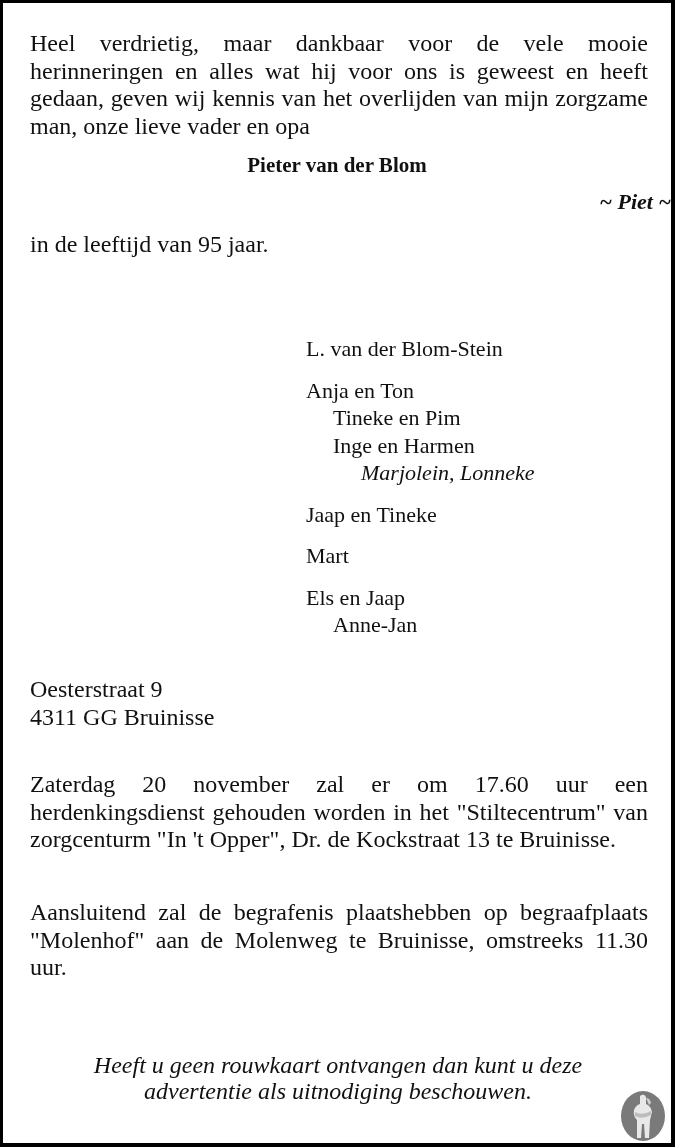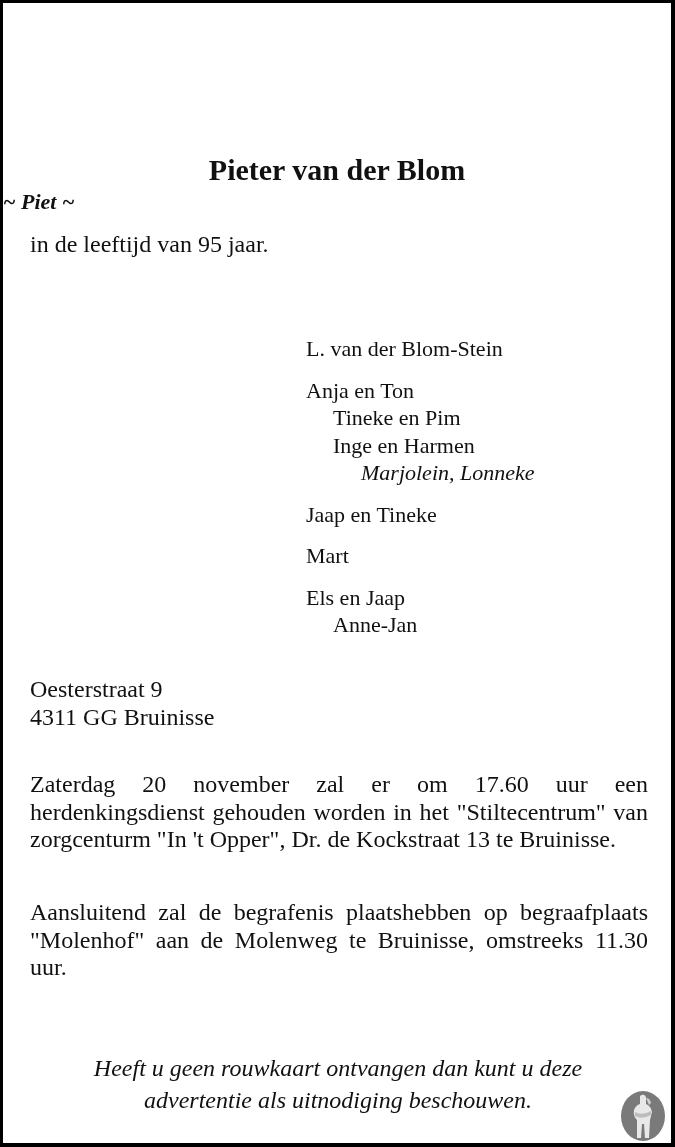--- a/index.html
+++ b/index.html
@@ -11,40 +11,41 @@
       border: 3px solid #000000;
       border-right-width: 4px;
       border-bottom-width: 4px;
       background: #ffffff;
       font-family: "Liberation Serif", "DejaVu Serif", serif;
       color: #111111;
     }
     .p { position: absolute; left: 27px; width: 618px; font-size: 24px; line-height: 27.5px; }
     .justify { text-align: justify; text-align-last: left; }
     .intro { top: 27px; word-spacing: 0px; }
-    .name { position: absolute; left: 0; width: 100%; top: 150px; text-align: center; font-weight: bold; font-size: 30px; }
-    .nick { position: absolute; left: 0; width: 100%; top: 186px; text-align: left; font-weight: bold; font-style: italic; font-size: 22px; }
+    .name { position: absolute; left: 0; width: 100%; top: 150px; text-align: center; font-weight: bold; font-size: 21px; }
+    .nick { position: absolute; left: 0; width: 100%; top: 186px; text-align: right; font-weight: bold; font-style: italic; font-size: 22px; }
     .age { top: 228px; }
     .family { position: absolute; left: 303px; top: 284px; font-size: 22px; line-height: 27.5px; margin-top: 48px; }
     .family .grp { margin-bottom: 14px; }
     .family .l1 { padding-left: 0; }
     .family .l2 { padding-left: 27px; }
     .family .l3 { padding-left: 55px; font-style: italic; }
     .addr { top: 673px; line-height: 27.5px; }
     .svc { top: 768px; }
     .burial { top: 896px; }
     .condol { top: 993px; }
-    .note { position: absolute; left: 40px; width: 590px; top: 1049px; text-align: center; font-style: italic; font-size: 24px; line-height: 32px; }
+    .note { position: absolute; left: 40px; width: 590px; top: 1049px; text-align: center; font-style: italic; font-size: 24px; line-height: 26px; }
     .logo { position: absolute; left: 617px; top: 1087px; width: 46px; height: 52px; }
   </style>
 </head>
 <body>
 
 <div class="frame">
 
+  <div class="p justify intro">Heel verdrietig, maar dankbaar voor de vele mooie herinneringen en alles wat hij voor ons is geweest en heeft gedaan, geven wij kennis van het overlijden van mijn zorgzame man, onze lieve vader en opa</div>
 
   <div class="name">Pieter van der Blom</div>
   <div class="nick">~ Piet ~</div>
 
   <div class="p age">in de leeftijd van 95 jaar.</div>
 
   <div class="family">
     <div class="grp">
       <div class="l1">L. van der Blom-Stein</div>
     </div>

